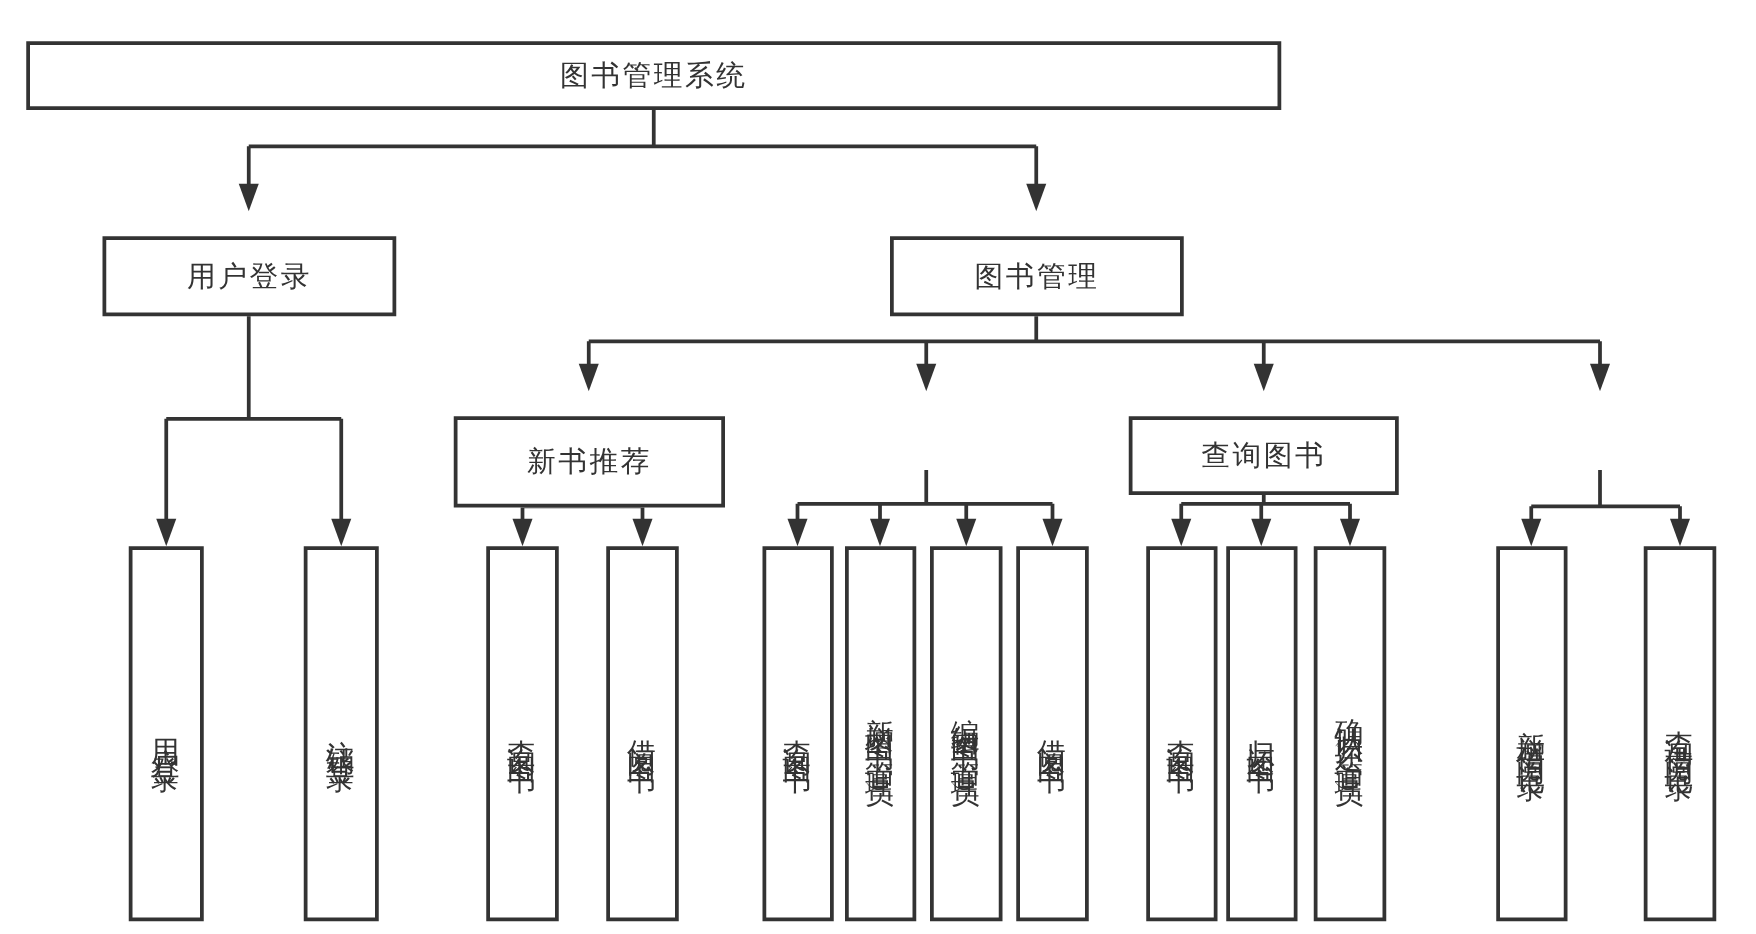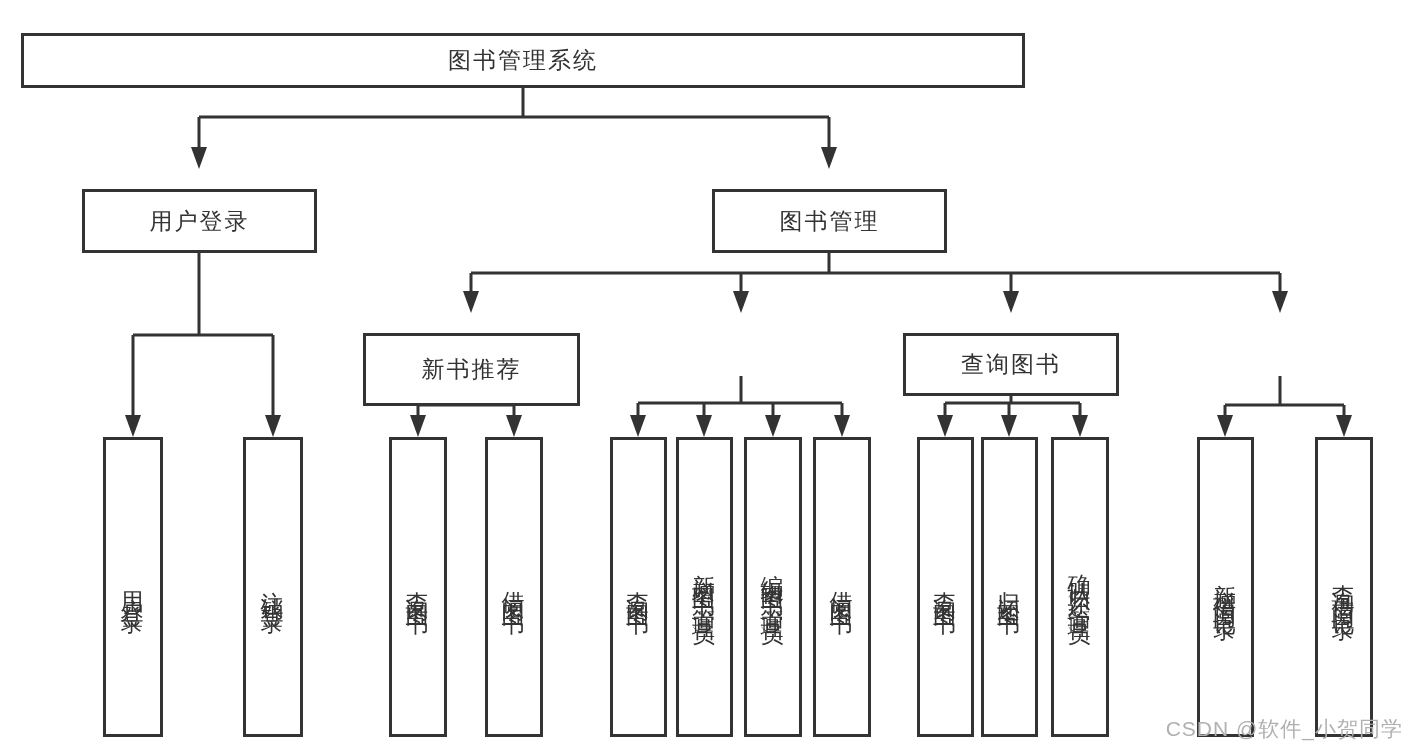--- a/index.html
+++ b/index.html
@@ -114,14 +114,13 @@
   <div class="leaf" style="left:744px;top:437px;width:58px;height:300px">编辑图书（管理员）</div>
   <div class="leaf" style="left:813px;top:437px;width:58px;height:300px">借阅图书</div>
 
   <div class="leaf" style="left:917px;top:437px;width:57px;height:300px">查询图书</div>
   <div class="leaf" style="left:981px;top:437px;width:57px;height:300px">归还图书</div>
   <div class="leaf" style="left:1051px;top:437px;width:58px;height:300px">确认归还（管理员）</div>
 
   <div class="leaf" style="left:1197px;top:437px;width:57px;height:300px">新增借阅记录</div>
   <div class="leaf" style="left:1315px;top:437px;width:58px;height:300px">查询借阅记录</div>
 
-  <div class="watermark">CSDN @软件_小贺同学</div>
 </div>
 
 </body></html>

